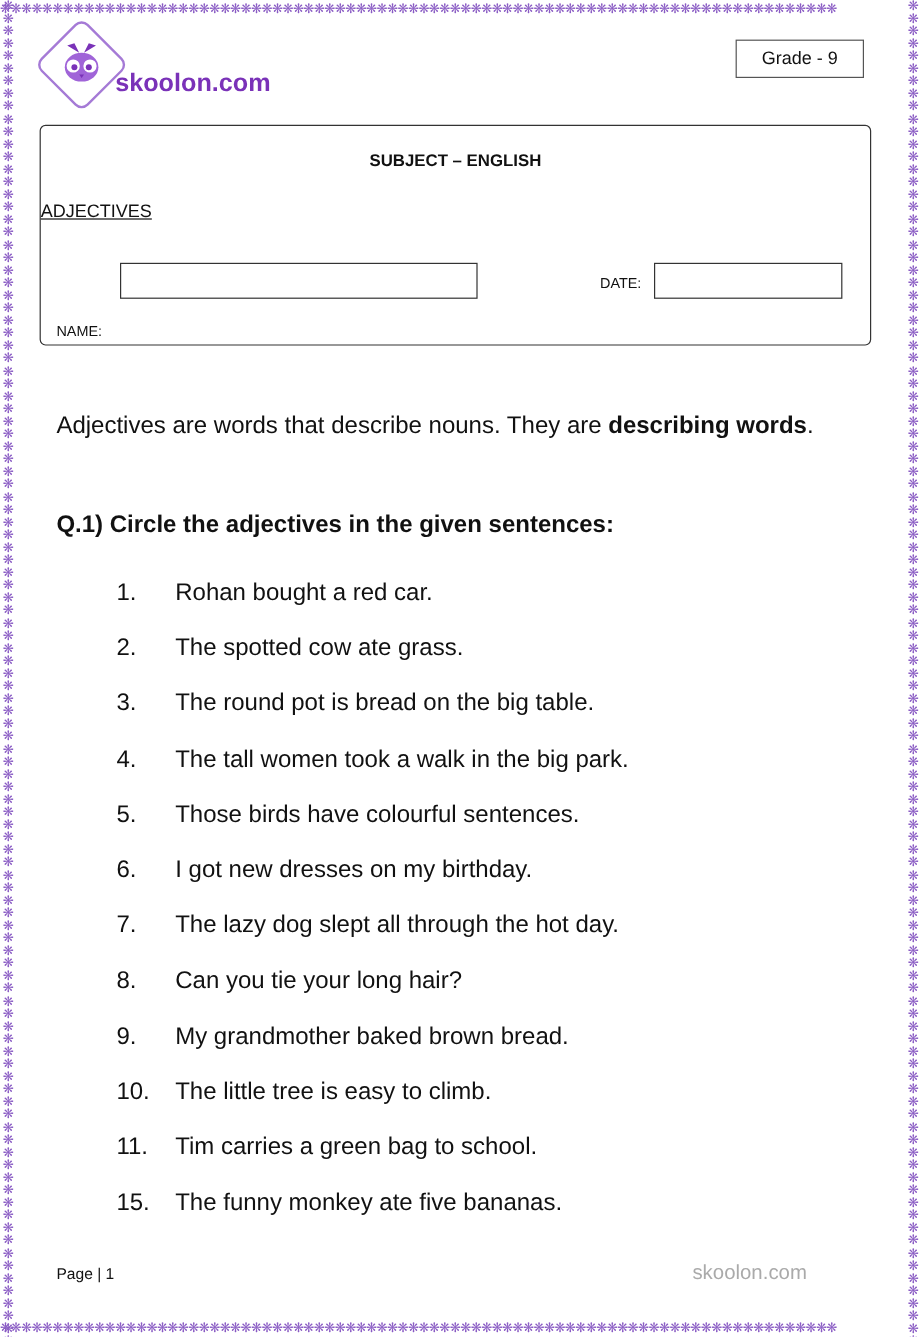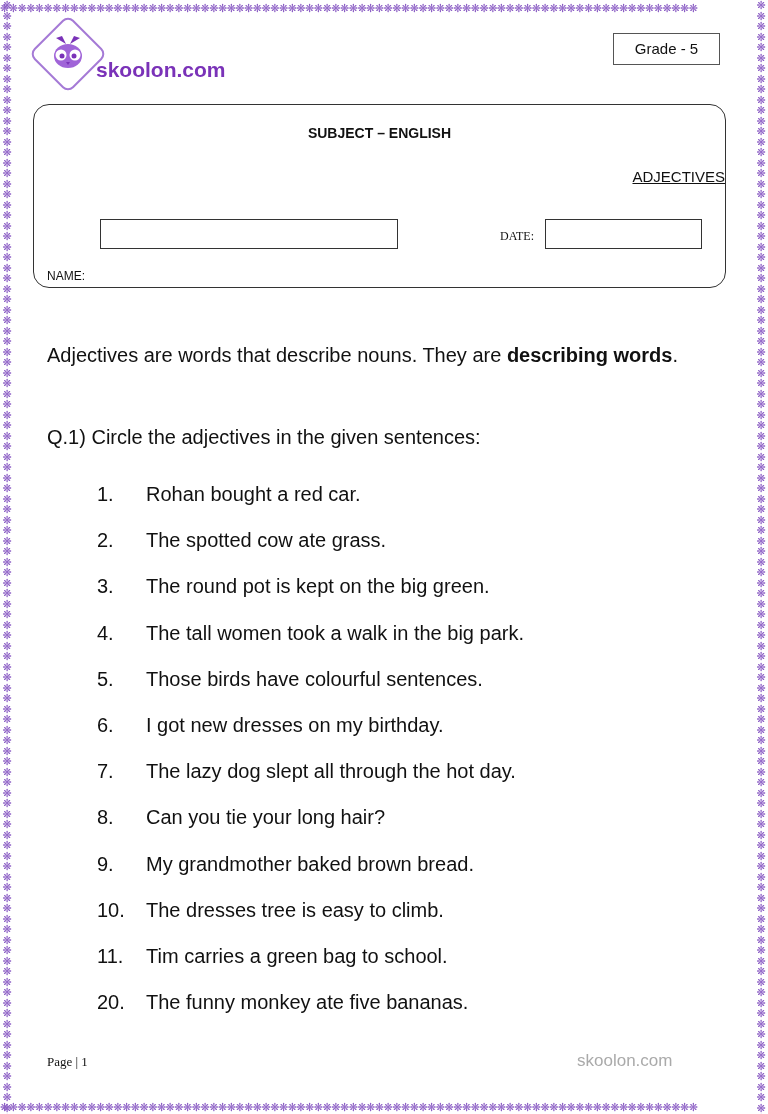--- a/index.html
+++ b/index.html
@@ -4,33 +4,33 @@
   <style>
     html, body { margin: 0; padding: 0; background: #ffffff; }
     body { width: 768px; height: 1114px; position: relative; overflow: hidden; font-family: "Liberation Sans", sans-serif; color: #111; }
     .border-row { position: absolute; left: 0; width: 768px; height: 12px; overflow: hidden; white-space: nowrap; font-size: 11px; line-height: 12px; color: #8a5cc4; letter-spacing: -0.5px; }
     .border-col { position: absolute; top: 0; width: 12px; height: 1114px; overflow: hidden; font-size: 11px; line-height: 10.5px; color: #8a5cc4; text-align: center; word-break: break-all; }
     .logo { position: absolute; left: 34px; top: 18px; width: 210px; height: 70px; }
     .logo-badge { position: absolute; left: 6px; top: 8px; width: 52px; height: 52px; border: 2px solid #a57ad6; border-radius: 8px; transform: rotate(45deg); }
     .owl { position: absolute; left: 14px; top: 14px; width: 40px; height: 40px; }
     .logo-text { position: absolute; left: 62px; top: 40px; font-size: 21px; font-weight: bold; color: #7a32b8; }
     .grade-box { position: absolute; left: 613px; top: 33px; width: 107px; height: 32px; border: 1px solid #555; box-sizing: border-box; font-size: 15px; text-align: center; line-height: 30px; }
-    .header-card { position: absolute; left: 33px; top: 104px; width: 693px; height: 184px; border: 1.5px solid #333; border-radius: 16px; box-sizing: border-box; }
+    .header-card { position: absolute; left: 33px; top: 104px; width: 693px; height: 184px; border: 1.5px solid #333; border-radius: 5px; box-sizing: border-box; }
     .subject { position: absolute; top: 20px; left: 0; width: 100%; text-align: center; font-size: 14px; font-weight: bold; }
-    .topic { position: absolute; top: 63px; left: 0; width: 100%; text-align: right; font-size: 15px; text-decoration: underline; }
+    .topic { position: absolute; top: 63px; left: 0; width: 100%; text-align: left; font-size: 15px; text-decoration: underline; }
     .name-label { position: absolute; left: 13px; top: 124px; font-size: 12px; margin-top: 40px; }
     .name-field { position: absolute; left: 66px; top: 114px; width: 298px; height: 30px; border: 1.5px solid #333; box-sizing: border-box; background: #fff; }
-    .date-label { position: absolute; left: 466px; top: 124px; font-size: 12px; font-family: Liberation Serif, serif; }
+    .date-label { position: absolute; left: 466px; top: 124px; font-size: 12px; }
     .date-field { position: absolute; left: 511px; top: 114px; width: 157px; height: 30px; border: 1.5px solid #333; box-sizing: border-box; background: #fff; }
     .intro { position: absolute; left: 47px; top: 340px; width: 680px; font-size: 20px; line-height: 30px; }
-    .question { position: absolute; left: 47px; top: 426px; font-size: 20px; font-weight: normal; }
+    .question { position: absolute; left: 47px; top: 426px; font-size: 20px; font-weight: bold; }
     .items { position: absolute; left: 97px; top: 480px; margin: 0; padding: 0; list-style: none; }
     .item { height: 46.2px; font-size: 20px; line-height: 28px; display: flex; }
     .item-num { width: 49px; }
-    .footer-page { position: absolute; left: 47px; top: 1054px; font-size: 13px; font-family: Liberation Serif, serif; }
+    .footer-page { position: absolute; left: 47px; top: 1054px; font-size: 13px; }
     .footer-site { position: absolute; left: 577px; top: 1051px; font-size: 17px; color: #aaa; }
   </style>
 </head>
 <body>
 
 <div class="border-row" style="top:2px;" id="b-top">❋❋❋❋❋❋❋❋❋❋❋❋❋❋❋❋❋❋❋❋❋❋❋❋❋❋❋❋❋❋❋❋❋❋❋❋❋❋❋❋❋❋❋❋❋❋❋❋❋❋❋❋❋❋❋❋❋❋❋❋❋❋❋❋❋❋❋❋❋❋❋❋❋❋❋❋❋❋❋❋</div>
 <div class="border-row" style="top:1101px;" id="b-bot">❋❋❋❋❋❋❋❋❋❋❋❋❋❋❋❋❋❋❋❋❋❋❋❋❋❋❋❋❋❋❋❋❋❋❋❋❋❋❋❋❋❋❋❋❋❋❋❋❋❋❋❋❋❋❋❋❋❋❋❋❋❋❋❋❋❋❋❋❋❋❋❋❋❋❋❋❋❋❋❋</div>
 <div class="border-col" style="left:1px;" id="b-left">❋❋❋❋❋❋❋❋❋❋❋❋❋❋❋❋❋❋❋❋❋❋❋❋❋❋❋❋❋❋❋❋❋❋❋❋❋❋❋❋❋❋❋❋❋❋❋❋❋❋❋❋❋❋❋❋❋❋❋❋❋❋❋❋❋❋❋❋❋❋❋❋❋❋❋❋❋❋❋❋❋❋❋❋❋❋❋❋❋❋❋❋❋❋❋❋❋❋❋❋❋❋❋❋❋❋❋❋❋❋</div>
 <div class="border-col" style="left:755px;" id="b-right">❋❋❋❋❋❋❋❋❋❋❋❋❋❋❋❋❋❋❋❋❋❋❋❋❋❋❋❋❋❋❋❋❋❋❋❋❋❋❋❋❋❋❋❋❋❋❋❋❋❋❋❋❋❋❋❋❋❋❋❋❋❋❋❋❋❋❋❋❋❋❋❋❋❋❋❋❋❋❋❋❋❋❋❋❋❋❋❋❋❋❋❋❋❋❋❋❋❋❋❋❋❋❋❋❋❋❋❋❋❋</div>
 
@@ -41,21 +41,21 @@
     <ellipse cx="20" cy="24" rx="14" ry="12" fill="#a064d8"></ellipse>
     <circle cx="13" cy="23" r="5.5" fill="#fff"></circle>
     <circle cx="27" cy="23" r="5.5" fill="#fff"></circle>
     <circle cx="14" cy="24" r="2.5" fill="#7a32b8"></circle>
     <circle cx="26" cy="24" r="2.5" fill="#7a32b8"></circle>
     <path d="M18 30 L20 33 L22 30 Z" fill="#7a32b8"></path>
   </svg>
   <div class="logo-text">skoolon.com</div>
 </div>
 
-<div class="grade-box">Grade - 5</div>
+<div class="grade-box">Grade - 9</div>
 
 <div class="header-card">
   <div class="subject">SUBJECT – ENGLISH</div>
   <div class="topic">ADJECTIVES</div>
   <div class="name-label">NAME:</div>
   <div class="name-field"></div>
   <div class="date-label">DATE:</div>
   <div class="date-field"></div>
 </div>
 
@@ -67,21 +67,21 @@
     <li class="item">
       <span class="item-num">1.</span>
       <span>Rohan bought a red car.</span>
     </li>
     <li class="item">
       <span class="item-num">2.</span>
       <span>The spotted cow ate grass.</span>
     </li>
     <li class="item">
       <span class="item-num">3.</span>
-      <span>The round pot is kept on the big green.</span>
+      <span>The round pot is bread on the big table.</span>
     </li>
     <li class="item">
       <span class="item-num">4.</span>
       <span>The tall women took a walk in the big park.</span>
     </li>
     <li class="item">
       <span class="item-num">5.</span>
       <span>Those birds have colourful sentences.</span>
     </li>
     <li class="item">
@@ -95,26 +95,26 @@
     <li class="item">
       <span class="item-num">8.</span>
       <span>Can you tie your long hair?</span>
     </li>
     <li class="item">
       <span class="item-num">9.</span>
       <span>My grandmother baked brown bread.</span>
     </li>
     <li class="item">
       <span class="item-num">10.</span>
-      <span>The dresses tree is easy to climb.</span>
+      <span>The little tree is easy to climb.</span>
     </li>
     <li class="item">
       <span class="item-num">11.</span>
       <span>Tim carries a green bag to school.</span>
     </li>
     <li class="item">
-      <span class="item-num">20.</span>
+      <span class="item-num">15.</span>
       <span>The funny monkey ate five bananas.</span>
     </li>
   </ol>
 
 <div class="footer-page">Page | 1</div>
 <div class="footer-site">skoolon.com</div>
 
 </body></html>

